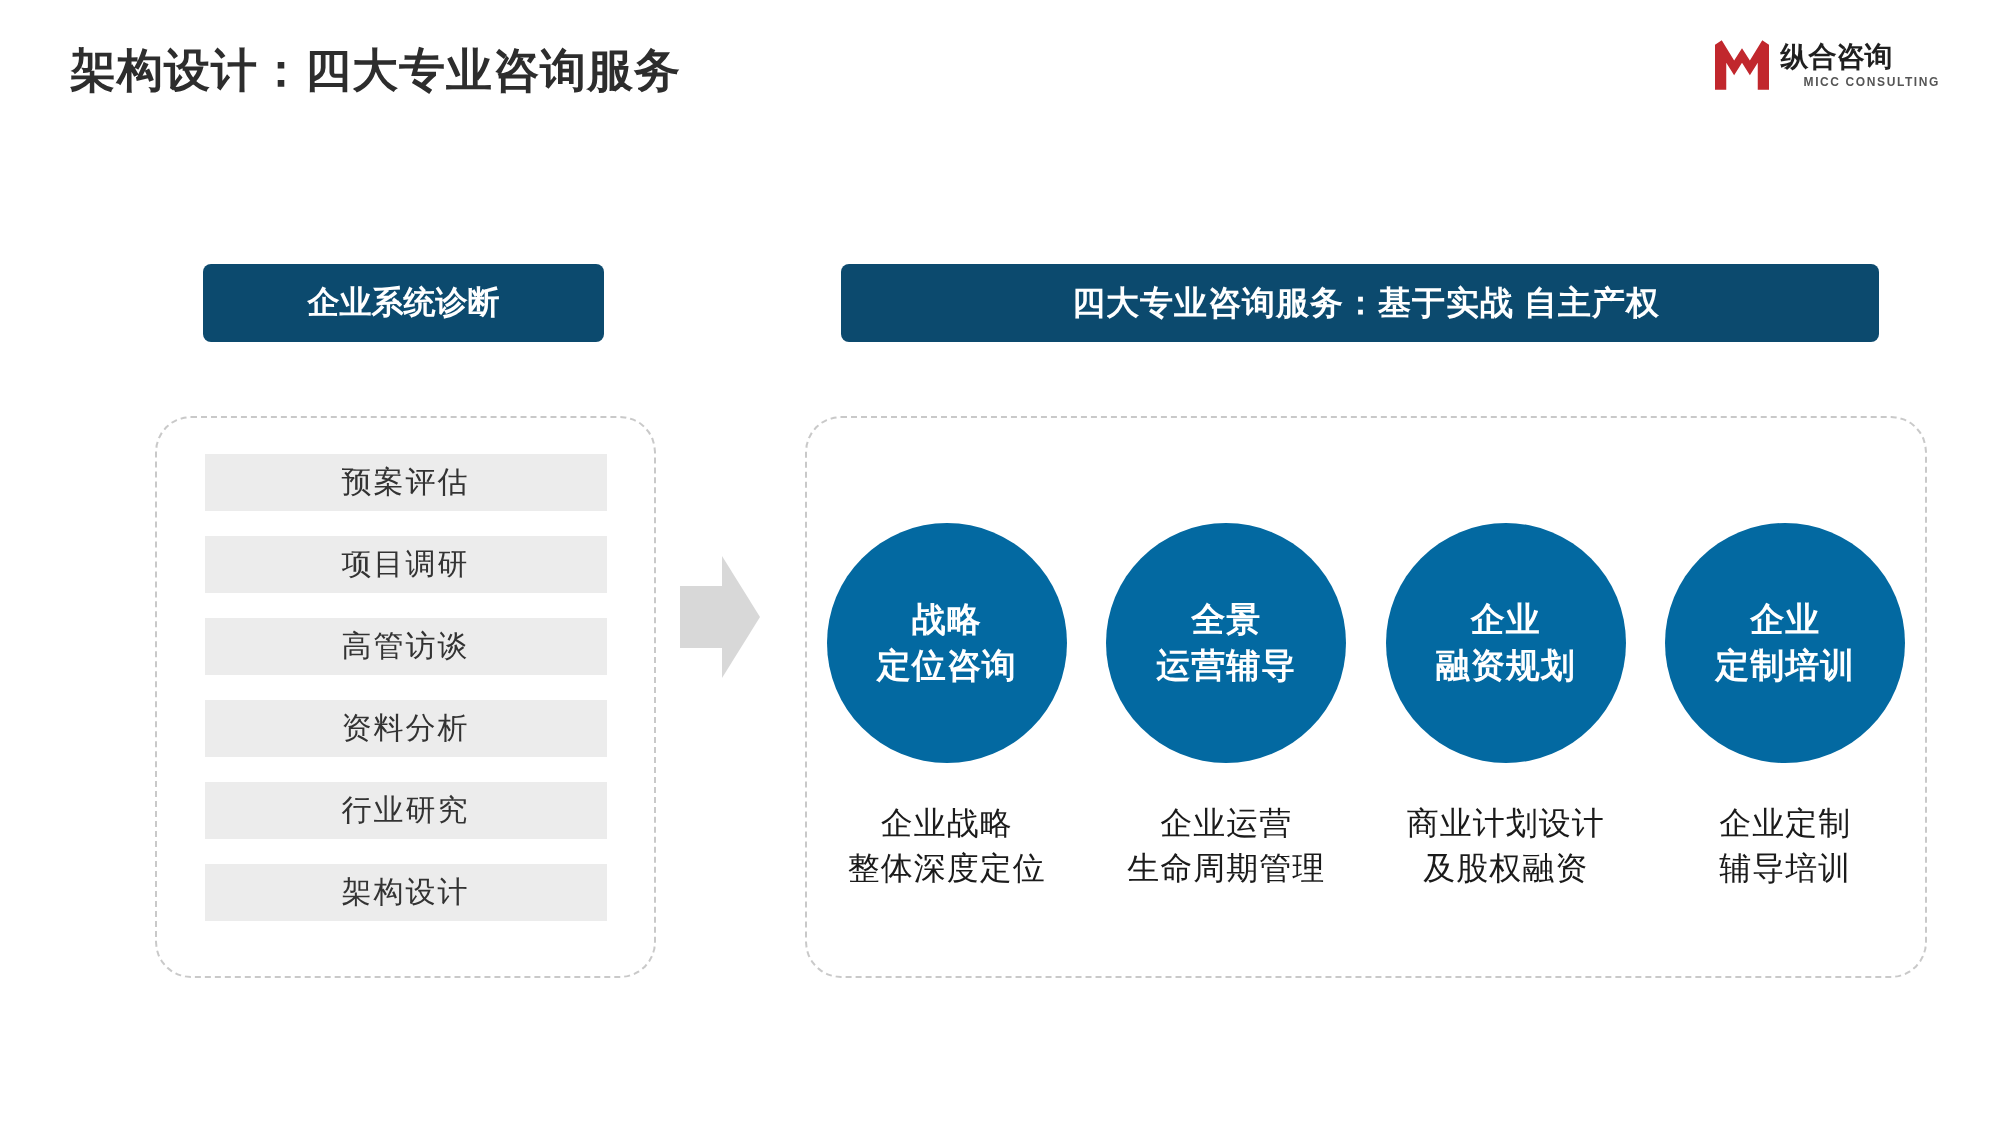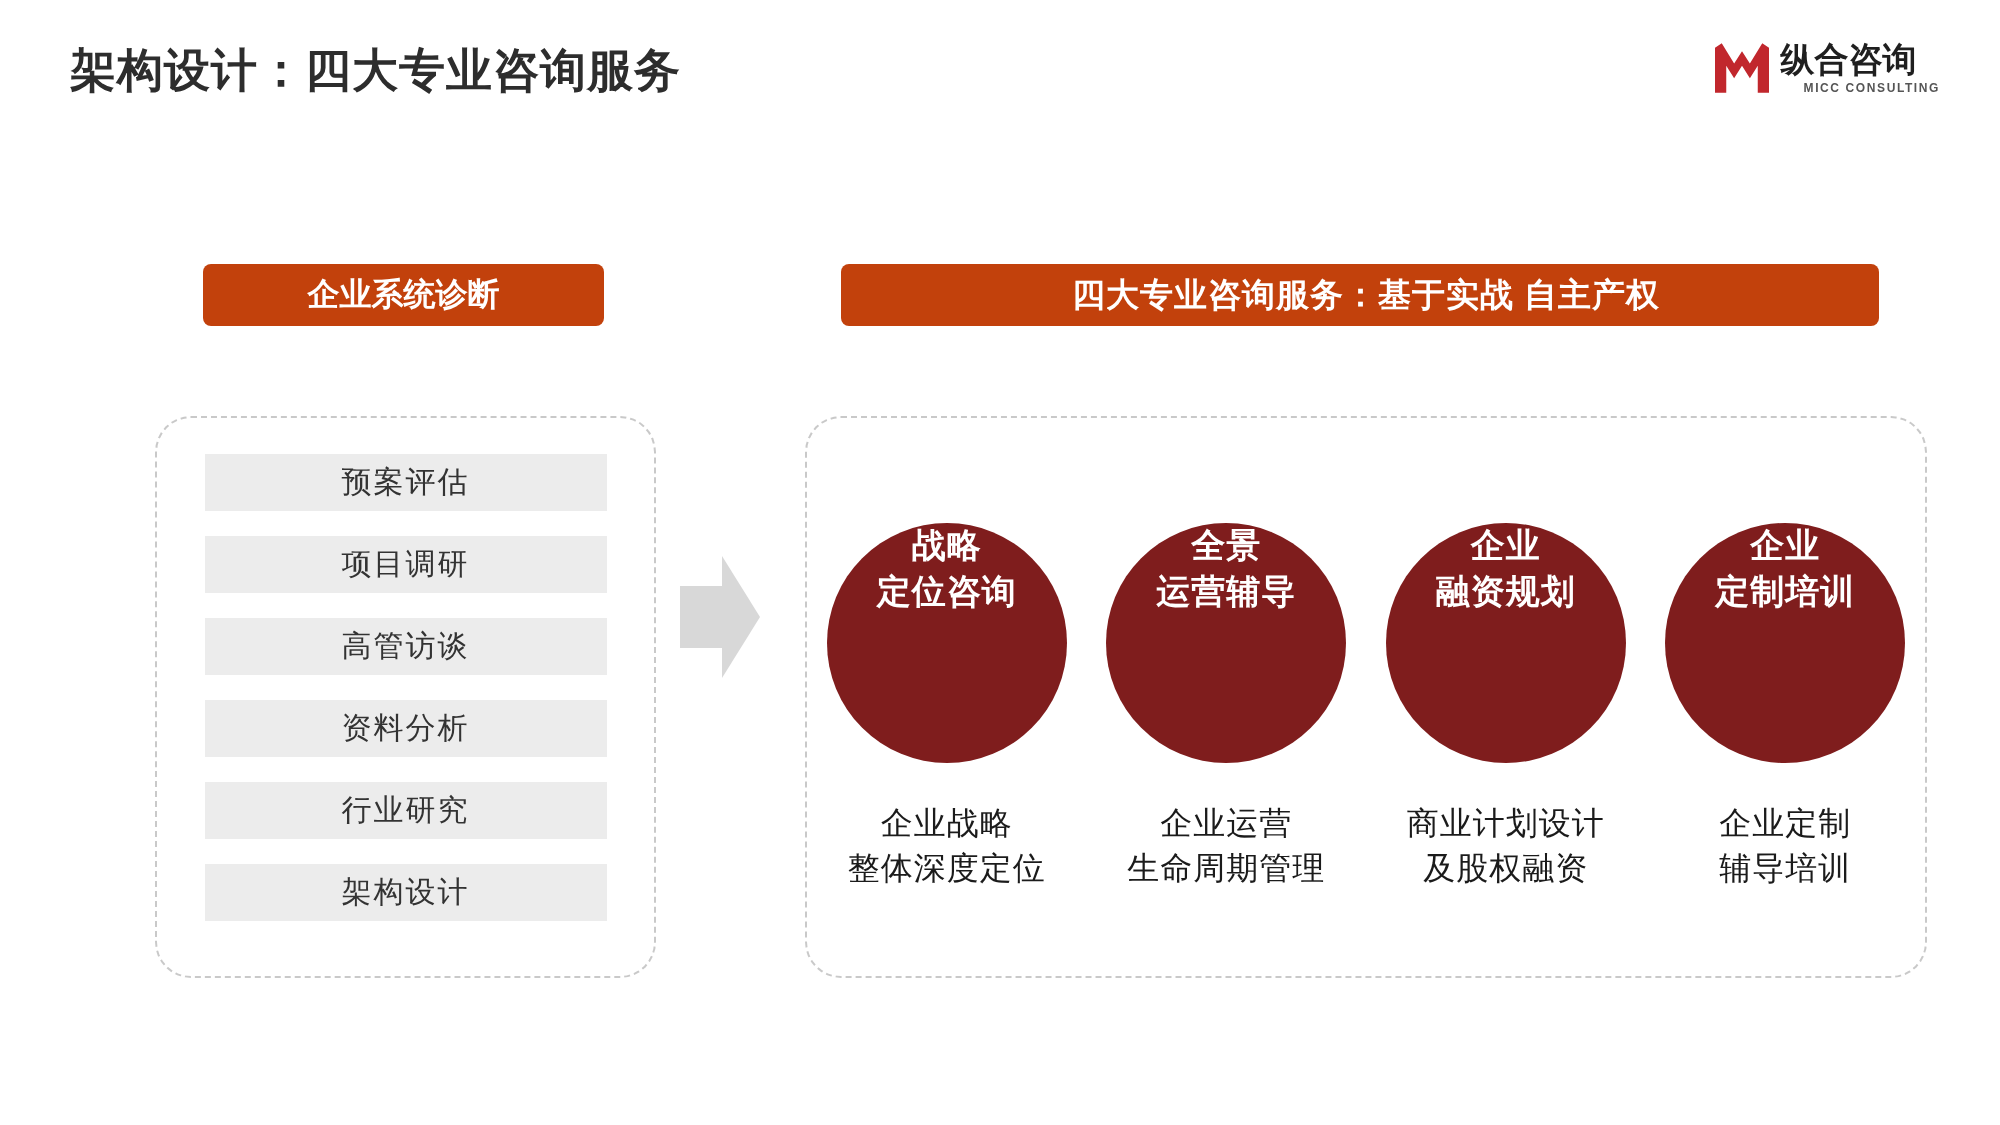--- a/index.html
+++ b/index.html
@@ -7,25 +7,25 @@
   .slide { position:relative; width:2000px; height:1125px; background:#ffffff; overflow:hidden; }
 
   .page-title {
     position:absolute; left:70px; top:40px;
     font-size:46px; font-weight:bold; color:#2d2d2d; letter-spacing:1px;
   }
 
   .logo { position:absolute; right:60px; top:40px; display:flex; align-items:center; gap:12px; }
   .logo-icon svg { width:54px; height:50px; display:block; }
   .logo-text { display:flex; flex-direction:column; justify-content:center; }
-  .logo-name { font-size:34px; font-weight:bold; color:#1f1f1f; line-height:1.15; }
+  .logo-name { font-size:28px; font-weight:bold; color:#1f1f1f; line-height:1.15; }
   .logo-sub  { font-size:12px; font-weight:bold; color:#555; letter-spacing:1.6px; margin-top:2px;padding-left:23px; }
 
   .header-bar {
-    position:absolute; height:62px; background:#c2410c; border-radius:8px;
+    position:absolute; height:78px; background:#0c4a6e; border-radius:8px;
     display:flex; align-items:center; justify-content:center;
     color:#ffffff; font-weight:bold;
   }
   .left-header  { left:203px; top:264px; width:401px; font-size:32px; }
   .right-header { left:841px; top:264px; width:1038px; font-size:33px; letter-spacing:1px;padding-left:12px; }
 
   .dashed-box {
     position:absolute; top:416px; height:562px;
     border:2px dashed #c9c9c9; border-radius:36px; background:#ffffff;
   }
@@ -47,22 +47,22 @@
   }
 
   .arrow { position:absolute; left:680px; top:556px; width:80px; height:122px; }
   .arrow-rect { position:absolute; left:0; top:30px; width:42px; height:62px; background:#d8d8d8; }
   .arrow-tri  { position:absolute; left:42px; top:0; width:0; height:0;
                 border-top:61px solid transparent; border-bottom:61px solid transparent;
                 border-left:38px solid #d8d8d8; }
 
   .service { display:flex; flex-direction:column; align-items:center; width:262px; }
   .circle {
-    width:240px; height:240px; border-radius:50%; background:#7f1d1d;
-    display:flex; flex-direction:column; align-items:center; 
+    width:240px; height:240px; border-radius:50%; background:#0369a1;
+    display:flex; flex-direction:column; align-items:center; justify-content:center;
     color:#ffffff; font-size:34px; font-weight:bold; line-height:1.35;
     text-align:center; letter-spacing:1px;
   }
   .caption {
     margin-top:38px; font-size:32px; color:#1b1b1b;
     text-align:center; line-height:1.4; letter-spacing:1px;
   }
 </style>
 </head>
 <body>

